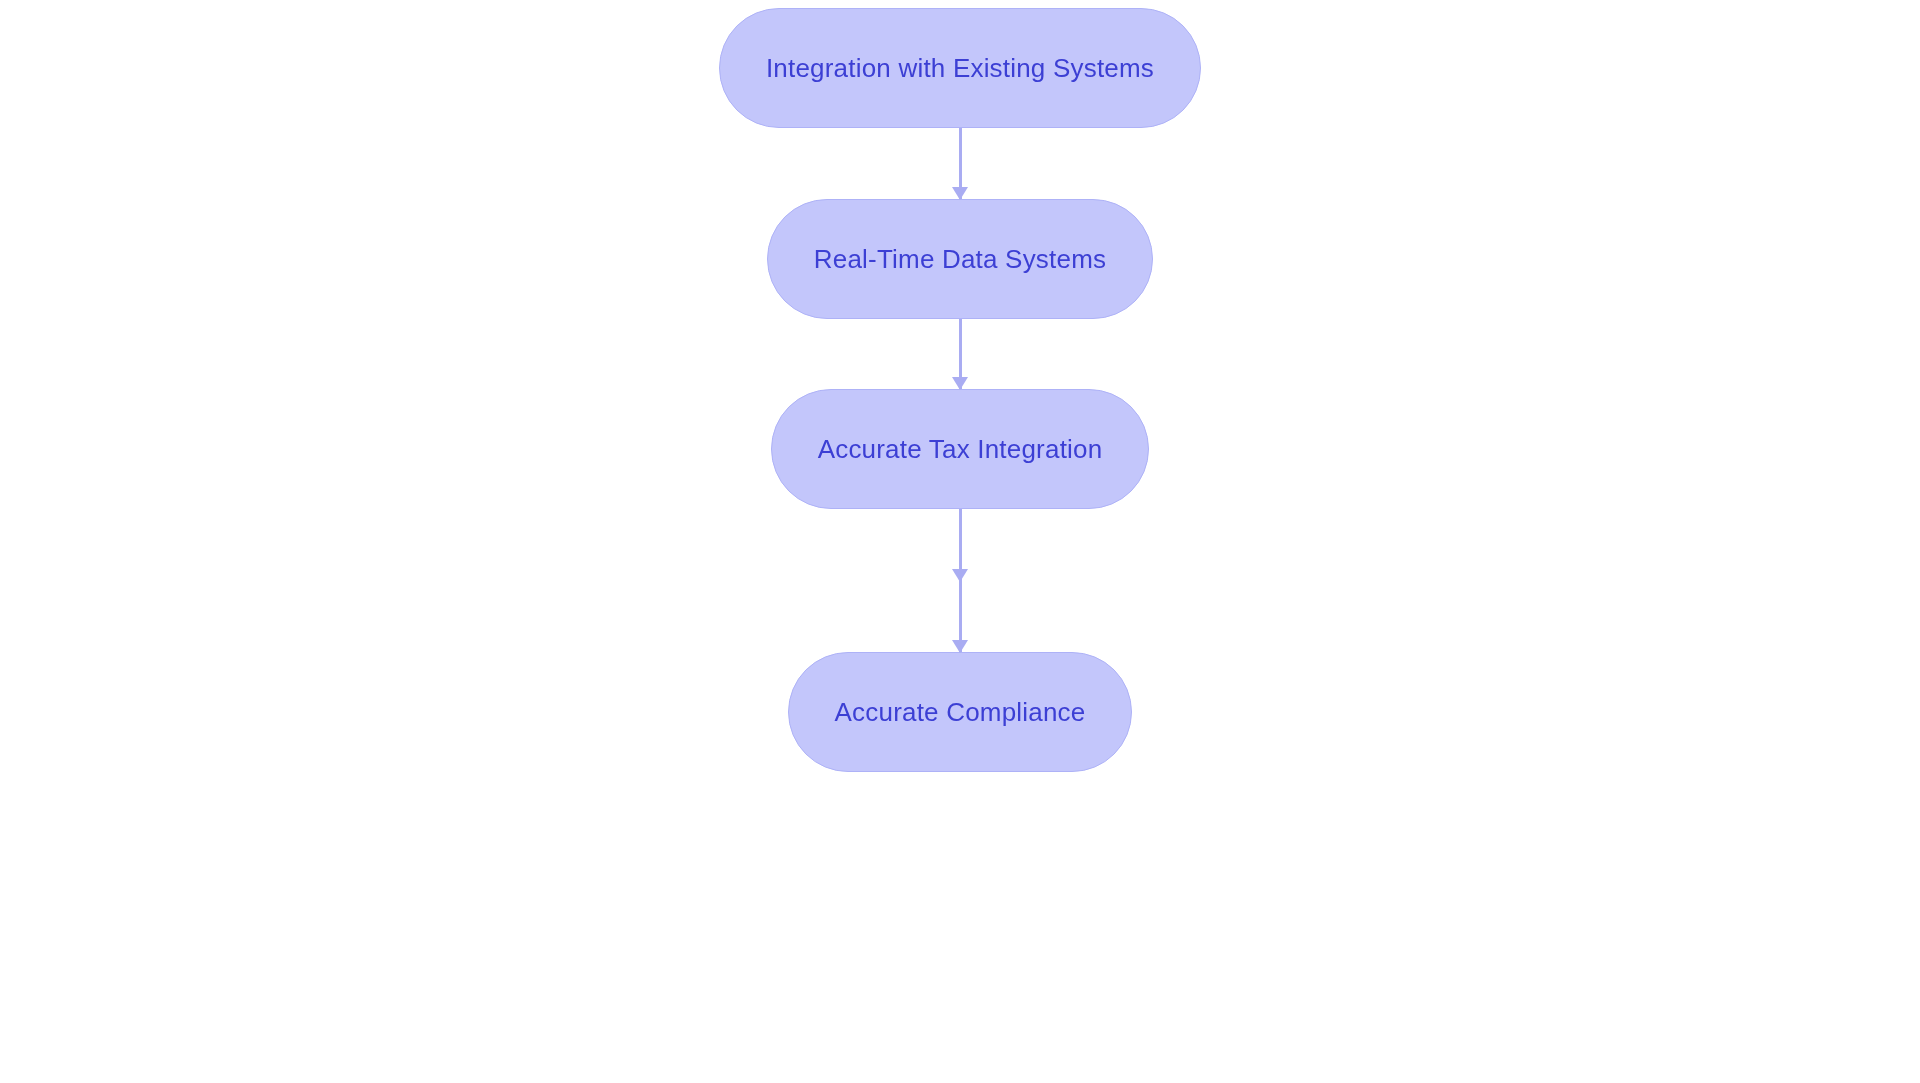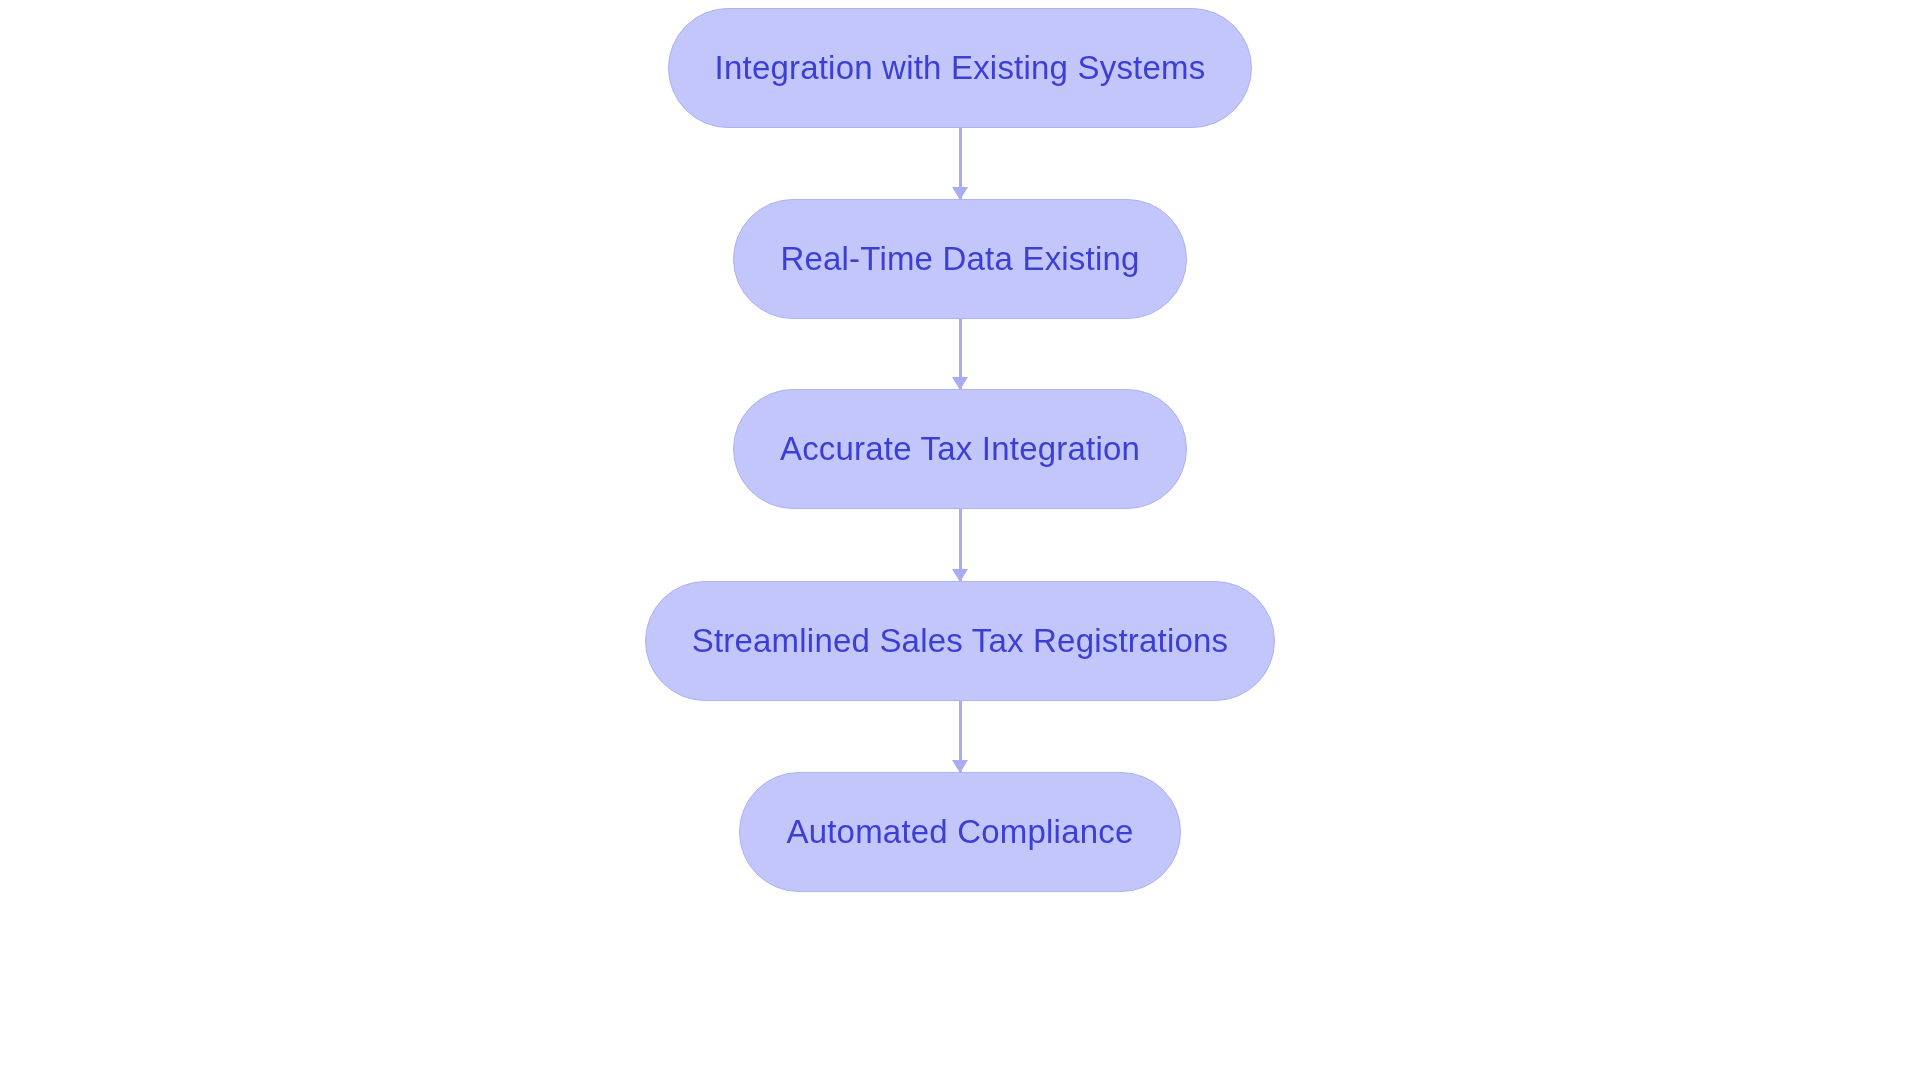--- a/index.html
+++ b/index.html
@@ -37,21 +37,21 @@
     border: 1px solid #aeb2f7;
     color: #3c3fd4;
     border-radius: 60px;
     display: flex;
     align-items: center;
     justify-content: center;
     text-align: center;
     box-sizing: border-box;
     height: 120px;
     padding: 0 46px;
-    font-size: 33px;
+    font-size: 26px;
     font-weight: 400;
     letter-spacing: 0.2px;
     white-space: nowrap;
   }
   .connector {
     width: 3px;
     background: #a9acf2;
     position: relative;
   }
   .connector::after {
@@ -77,35 +77,32 @@
 <div id="flow">
   <div class="nodes">
 
     <div class="node">
       <span>Integration with Existing Systems</span>
     </div>
 
     <div class="connector gap-1"></div>
 
     <div class="node">
-      <span>Real-Time Data Existing</span>
+      <span>Real-Time Data Systems</span>
     </div>
 
     <div class="connector gap-2"></div>
 
     <div class="node">
       <span>Accurate Tax Integration</span>
     </div>
 
     <div class="connector gap-3"></div>
 
-    <div class="node">
-      <span>Streamlined Sales Tax Registrations</span>
-    </div>
 
     <div class="connector gap-4"></div>
 
     <div class="node">
-      <span>Automated Compliance</span>
+      <span>Accurate Compliance</span>
     </div>
 
   </div>
 </div>
 
 </body></html>

